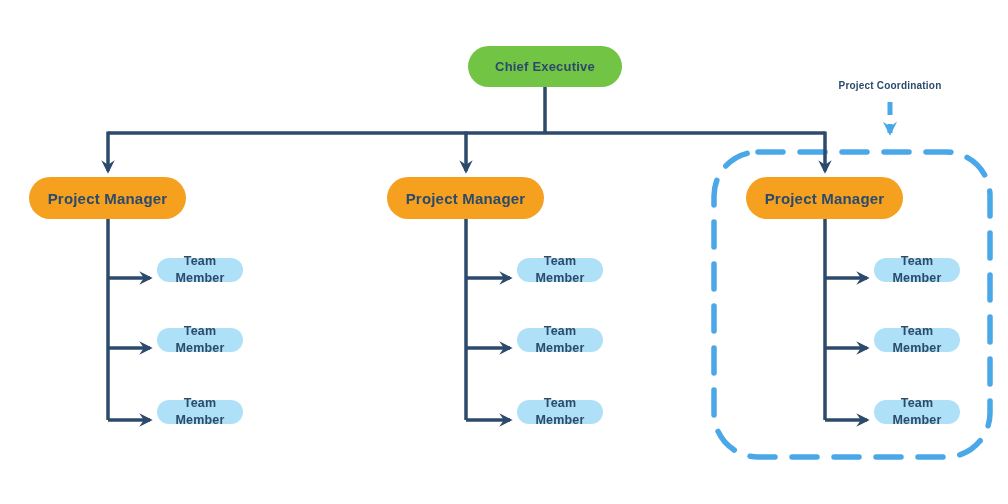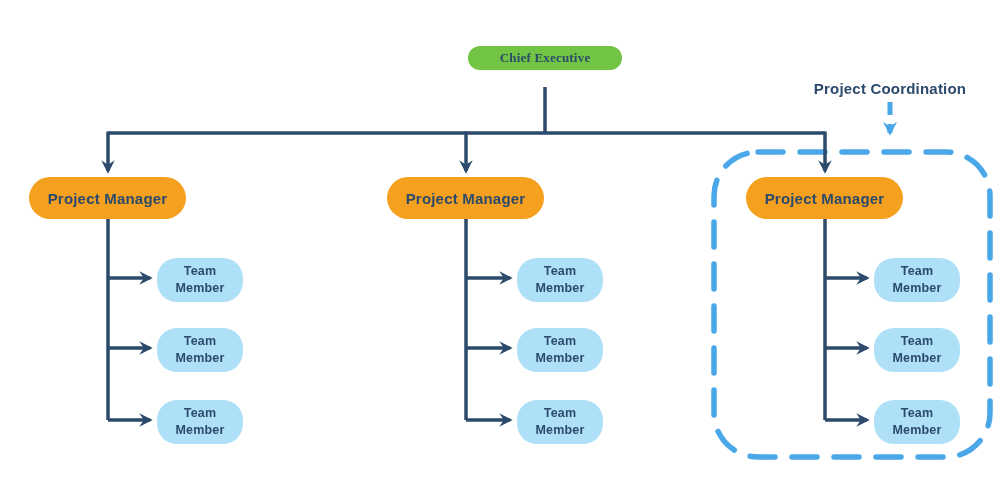--- a/index.html
+++ b/index.html
@@ -49,55 +49,54 @@
     position:absolute;
     display:flex;
     align-items:center;
     justify-content:center;
     font-weight:bold;
     color:var(--navy);
     letter-spacing:0.2px;
     text-align:center;
   }
   .root-node{
-    left:468px;top:46px;width:154px;height:24px;
+    left:468px;top:46px;width:154px;height:41px;
     background:var(--green);
     border-radius:21px;
     font-size:13px;
-    font-family:Liberation Serif, serif;
   }
   .manager-node{
     top:177px;width:157px;height:42px;
     background:var(--orange);
     border-radius:21px;
     font-size:15px;
   }
   .manager-0{left:29px;}
   .manager-1{left:387px;}
   .manager-2{left:746px;}
   .member-node{
-    width:86px;height:44px;
+    width:86px;height:24px;
     background:var(--light_blue);
     border-radius:20px;
     font-size:12.5px;
     line-height:1.35;
   }
   .member-node .wrap{display:block;width:58px;}
   .col-0{left:157px;}
   .col-1{left:517px;}
   .col-2{left:874px;}
   .row-0{top:258px;}
   .row-1{top:328px;}
   .row-2{top:400px;}
   .annotation-label{
     position:absolute;
     left:810px;top:80px;width:160px;
     text-align:center;
     font-weight:bold;
-    font-size:15px;
+    font-size:10px;
     color:var(--navy);
     letter-spacing:0.2px;
   }
 </style>
 </head>
 <body>
 
 <div class="canvas">
 
   <svg class="connector-layer" viewBox="0 0 1008 504" xmlns="http://www.w3.org/2000/svg">

